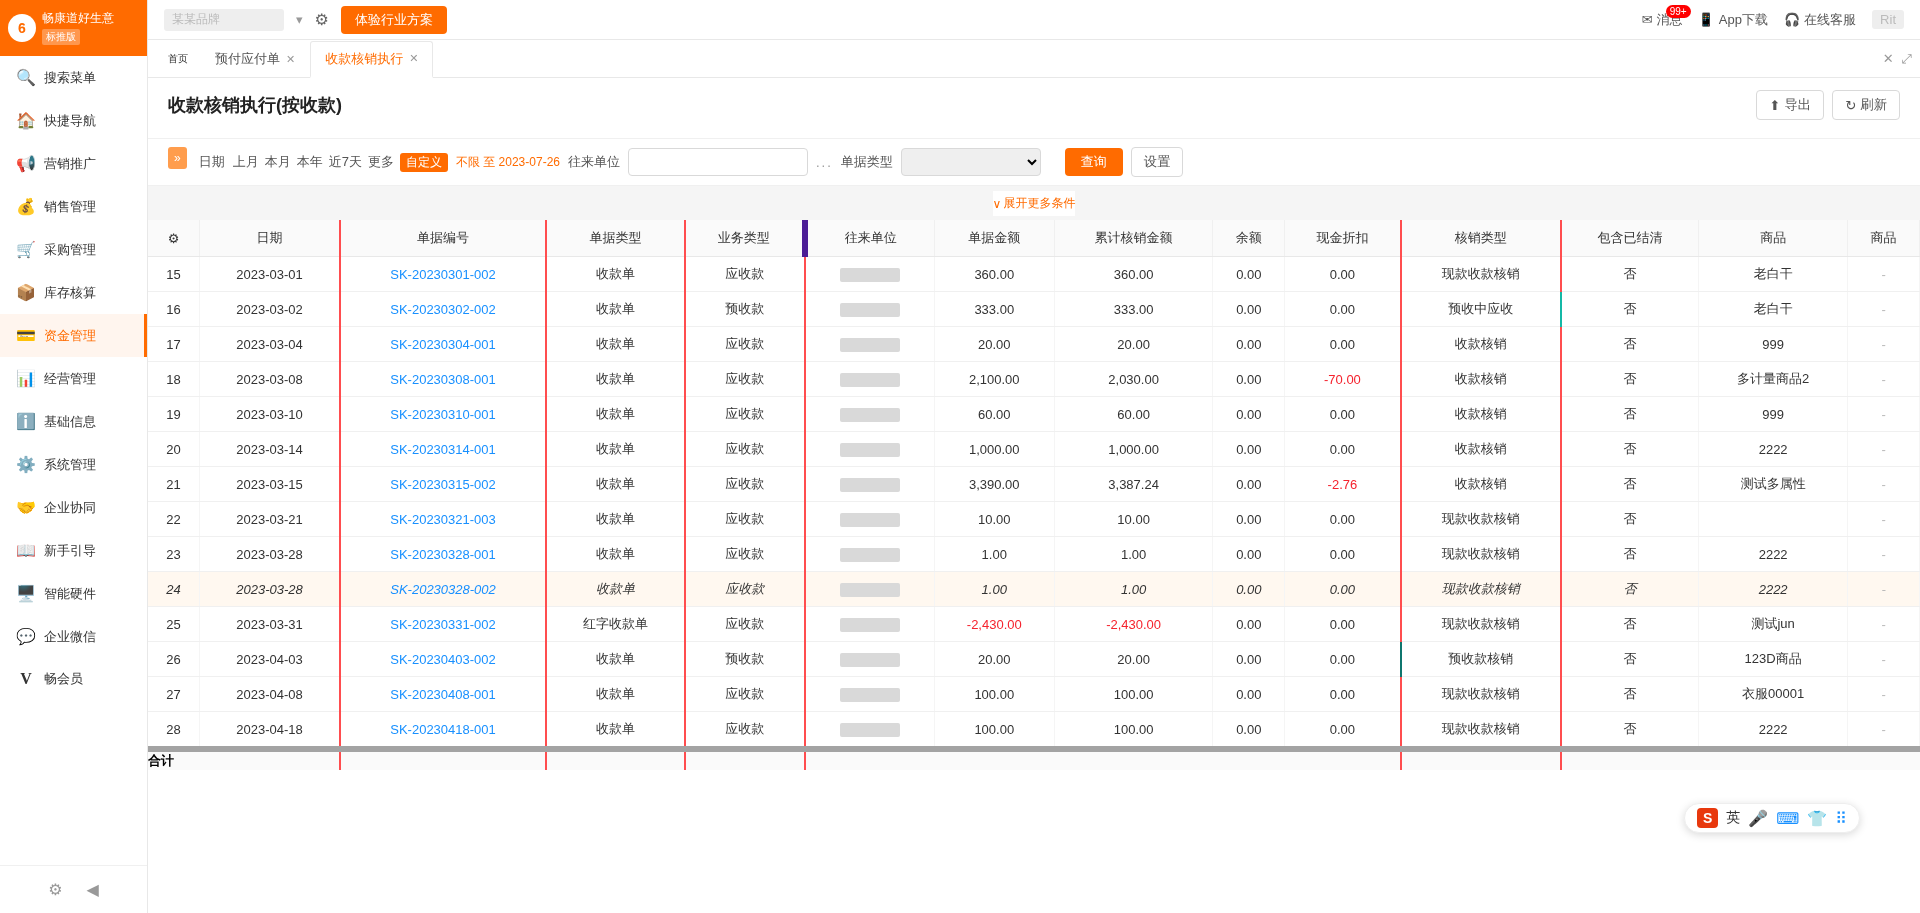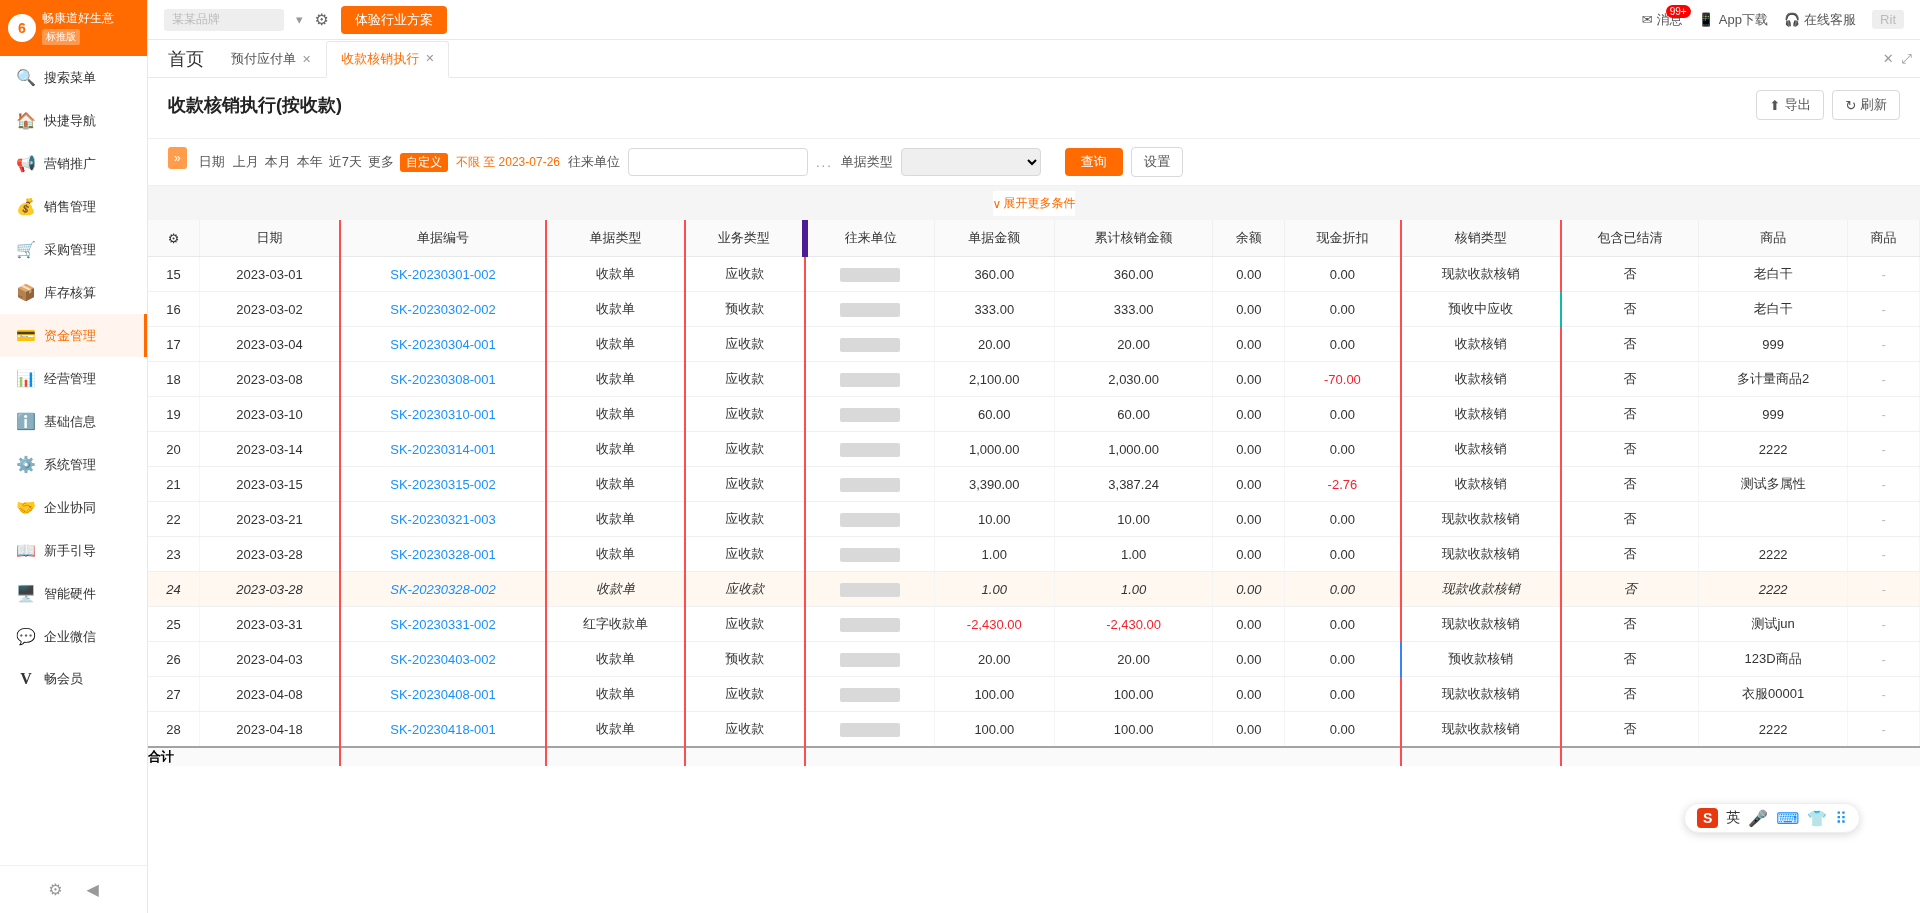--- a/index.html
+++ b/index.html
@@ -27,21 +27,21 @@
     .top-header-gear { font-size: 16px; color: #666; cursor: pointer; }
     .top-header-btn { background: #ff6b00; color: #fff; border: none; border-radius: 4px; padding: 5px 14px; font-size: 13px; cursor: pointer; white-space: nowrap; }
     .top-header-right { margin-left: auto; display: flex; align-items: center; gap: 16px; font-size: 13px; color: #555; }
     .top-header-msg { position: relative; display: flex; align-items: center; gap: 4px; cursor: pointer; }
     .badge-red { position: absolute; top: -6px; right: -8px; background: #f00; color: #fff; border-radius: 8px; font-size: 10px; padding: 1px 4px; }
 
     
     .tab-bar { background: #fff; border-bottom: 1px solid #e8e8e8; display: flex; align-items: center; height: 38px; padding: 0 8px; }
     .tab-item { display: flex; align-items: center; gap: 2px; padding: 8px 14px; border-radius: 3px 3px 0 0; cursor: pointer; font-size: 13px; color: #555; border: 1px solid transparent; border-bottom: none; }
     .tab-item.active { background: #fff; border-color: #e8e8e8; color: #ff6b00; border-bottom: 2px solid #fff; margin-bottom: -1px; }
-    .tab-home { color: #333; padding: 8px 12px; font-size: 18px; cursor: pointer; }
+    .tab-home { color: #333; padding: 8px 12px; font-size: 10px; cursor: pointer; }
     .tab-close { font-size: 11px; color: #999; cursor: pointer; margin-left: 4px; }
     .tab-bar-right { margin-left: auto; display: flex; gap: 8px; color: #999; }
 
     
     .content-header { background: #fff; padding: 12px 20px 8px; border-bottom: 1px solid #f0f0f0; }
     .page-title-row { display: flex; align-items: center; justify-content: space-between; margin-bottom: 10px; }
     .page-title { font-size: 18px; font-weight: 600; color: #222; }
     .header-actions { display: flex; gap: 8px; }
     .btn-export { background: #fff; border: 1px solid #d9d9d9; border-radius: 4px; padding: 5px 12px; cursor: pointer; color: #555; display: flex; align-items: center; gap: 4px; }
     .btn-refresh { background: #fff; border: 1px solid #d9d9d9; border-radius: 4px; padding: 5px 12px; cursor: pointer; color: #555; display: flex; align-items: center; gap: 4px; }
@@ -65,21 +65,21 @@
     
     .table-container { flex: 1; overflow: auto; background: #fff; margin: 0; }
     table { width: 100%; border-collapse: collapse; font-size: 13px; }
     thead th { background: #fafafa; border-bottom: 1px solid #e8e8e8; border-right: 1px solid #f0f0f0; padding: 9px 8px; text-align: center; white-space: nowrap; color: #333; font-weight: 500; position: sticky; top: 0; z-index: 1; }
     tbody td { border-bottom: 1px solid #f0f0f0; border-right: 1px solid #f5f5f5; padding: 8px 8px; text-align: center; white-space: nowrap; color: #333; }
     tbody tr.highlighted { background: #fff8f0; font-style: italic; }
     .link-text { color: #1890ff; cursor: pointer; text-decoration: none; }
     .negative { color: #f5222d; }
     .gray-text { color: #bbb; }
     .masked-text { display: inline-block; background: #d9d9d9; border-radius: 2px; height: 14px; min-width: 60px; vertical-align: middle; }
-    .table-footer { background: #fafafa; border-top: 2px solid #a3a3a3; margin-top: 17px; }
+    .table-footer { background: #fafafa; border-top: 6px solid #a3a3a3; margin-top: 17px; }
     .table-footer td { font-weight: 600; }
 
     
     .watermark-overlay { position: fixed; bottom: 80px; right: 60px; z-index: 100; display: flex; flex-direction: column; align-items: flex-end; pointer-events: none; }
     .expand-more-row { display: flex; justify-content: center; padding: 4px 0; border-top: 1px solid #f5f5f5; }
   </style>
 </head>
 <body>
 
 <div class="sidebar">
@@ -454,21 +454,21 @@
     <td>26</td>
     <td>2023-04-03</td>
     <td style="border-left:2px solid #ff4d4f;border-right:2px solid #ff4d4f;"><a class="link-text">SK-20230403-002</a></td>
     <td>收款单</td>
     <td style="border-left:2px solid #ff4d4f;border-right:2px solid #ff4d4f;">预收款</td>
     <td><span class="masked-text"></span></td>
     <td class="">20.00</td>
     <td class="">20.00</td>
     <td>0.00</td>
     <td class="">0.00</td>
-    <td style="border-left:2px solid #3b82f6;border-right:2px solid #ff4d4f;">预收款核销</td>
+    <td style="border-left:2px solid #0f766e;border-right:2px solid #ff4d4f;">预收款核销</td>
     <td>否</td>
     <td>123D商品</td>
     <td><span class="gray-text">-</span></td>
   </tr>
           <tr>
     <td>27</td>
     <td>2023-04-08</td>
     <td style="border-left:2px solid #ff4d4f;border-right:2px solid #ff4d4f;"><a class="link-text">SK-20230408-001</a></td>
     <td>收款单</td>
     <td style="border-left:2px solid #ff4d4f;border-right:2px solid #ff4d4f;">应收款</td>

